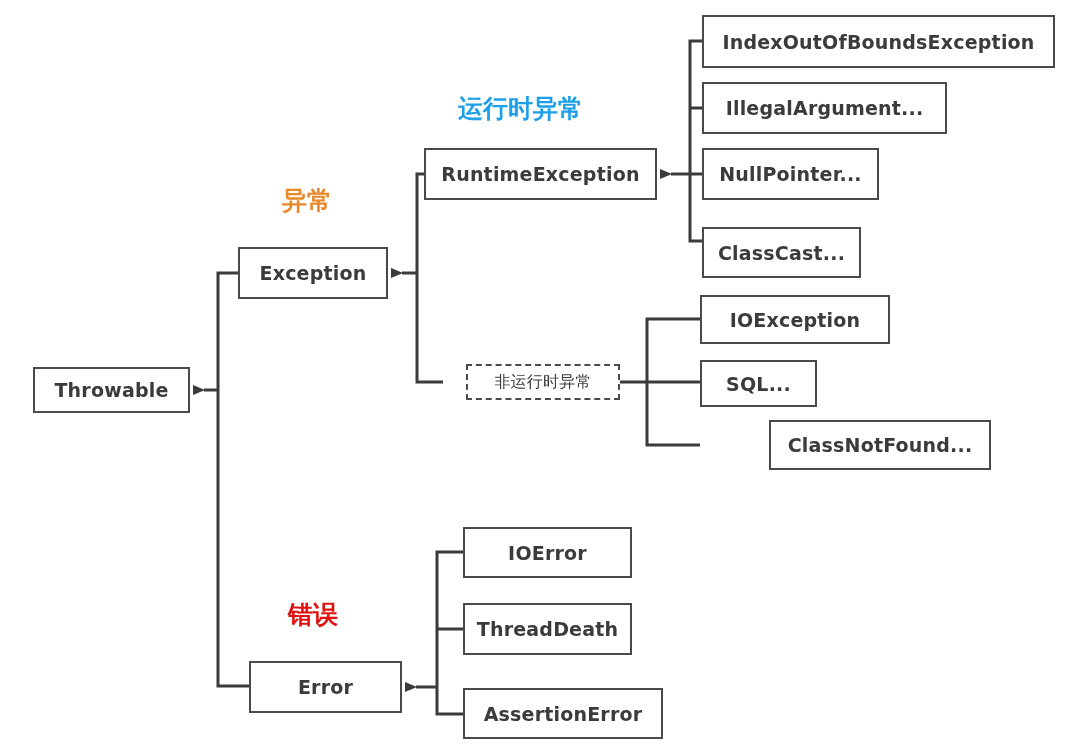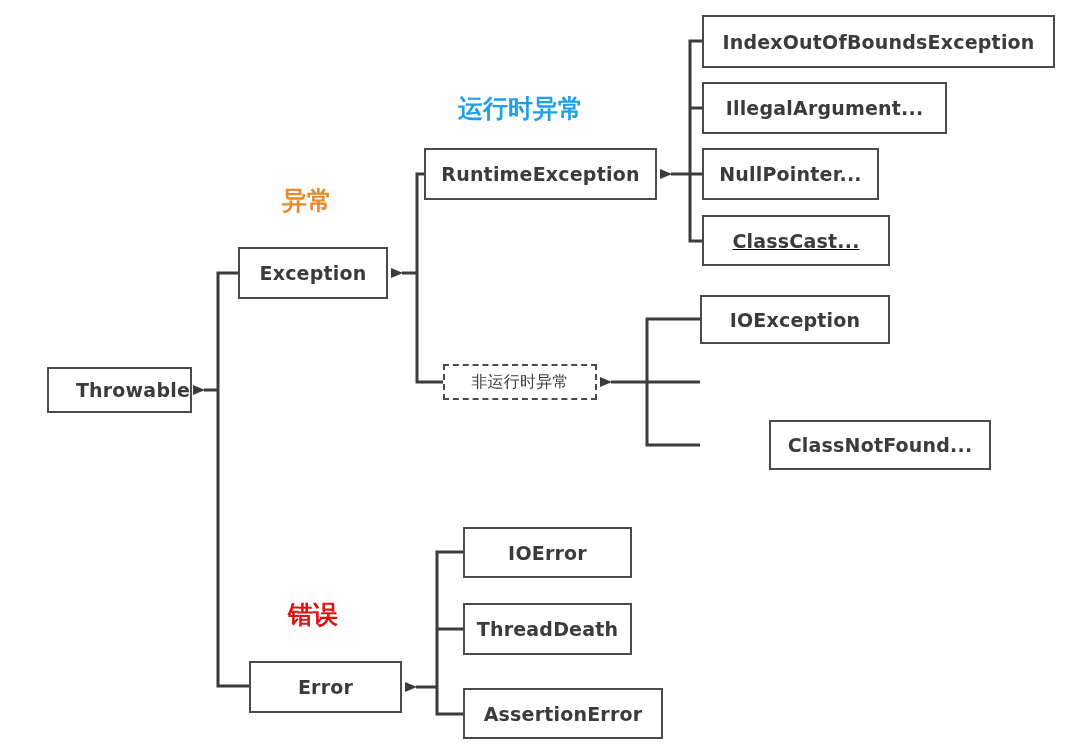--- a/index.html
+++ b/index.html
@@ -25,20 +25,21 @@
     position: absolute;
     box-sizing: border-box;
     background: #ffffff;
     border: 2px solid #4a4a4a;
     display: flex;
     align-items: center;
     justify-content: center;
   }
   .node-box.dashed {
     border: 2px dashed #4a4a4a;
+    margin-left: 23px;
   }
   .node-label {
     font-family: "DejaVu Sans", "Liberation Sans", sans-serif;
     font-weight: bold;
     font-size: 19px;
     color: #3b3b3b;
     letter-spacing: 0.2px;
     white-space: nowrap;
   }
   .node-box.dashed .node-label {
@@ -91,21 +92,21 @@
       <path d="M 647,382 L 611,382" marker-end="url(#arrowhead)"></path>
     </g>
 
     <g fill="none" stroke="#3b3b3b" stroke-width="3">
       <path d="M 463,552 L 437,552 L 437,714 L 463,714"></path>
       <path d="M 437,629 L 463,629"></path>
       <path d="M 437,687 L 416,687" marker-end="url(#arrowhead)"></path>
     </g>
   </svg>
 
-  <div class="node-box" style="left:47px; top:367px; width:145px; height:46px;justify-content:flex-end;">
+  <div class="node-box" style="left:33px; top:367px; width:157px; height:46px;">
     <span class="node-label">Throwable</span>
   </div>
 
   <div class="node-box" style="left:238px; top:247px; width:150px; height:52px;">
     <span class="node-label">Exception</span>
   </div>
 
   <div class="node-box" style="left:249px; top:661px; width:153px; height:52px;">
     <span class="node-label">Error</span>
   </div>
@@ -123,28 +124,31 @@
   </div>
 
   <div class="node-box" style="left:702px; top:82px; width:245px; height:52px;">
     <span class="node-label">IllegalArgument...</span>
   </div>
 
   <div class="node-box" style="left:702px; top:148px; width:177px; height:52px;">
     <span class="node-label">NullPointer...</span>
   </div>
 
-  <div class="node-box" style="left:702px; top:215px; width:188px; height:51px;text-decoration:underline;">
+  <div class="node-box" style="left:702px; top:227px; width:159px; height:51px;">
     <span class="node-label">ClassCast...</span>
   </div>
 
   <div class="node-box" style="left:700px; top:295px; width:190px; height:49px;">
     <span class="node-label">IOException</span>
   </div>
 
+  <div class="node-box" style="left:700px; top:360px; width:117px; height:47px;">
+    <span class="node-label">SQL...</span>
+  </div>
 
   <div class="node-box" style="left:724px; top:420px; width:222px; height:50px;margin-left:45px;">
     <span class="node-label">ClassNotFound...</span>
   </div>
 
   <div class="node-box" style="left:463px; top:527px; width:169px; height:51px;">
     <span class="node-label">IOError</span>
   </div>
 
   <div class="node-box" style="left:463px; top:603px; width:169px; height:52px;text-align:center;">

